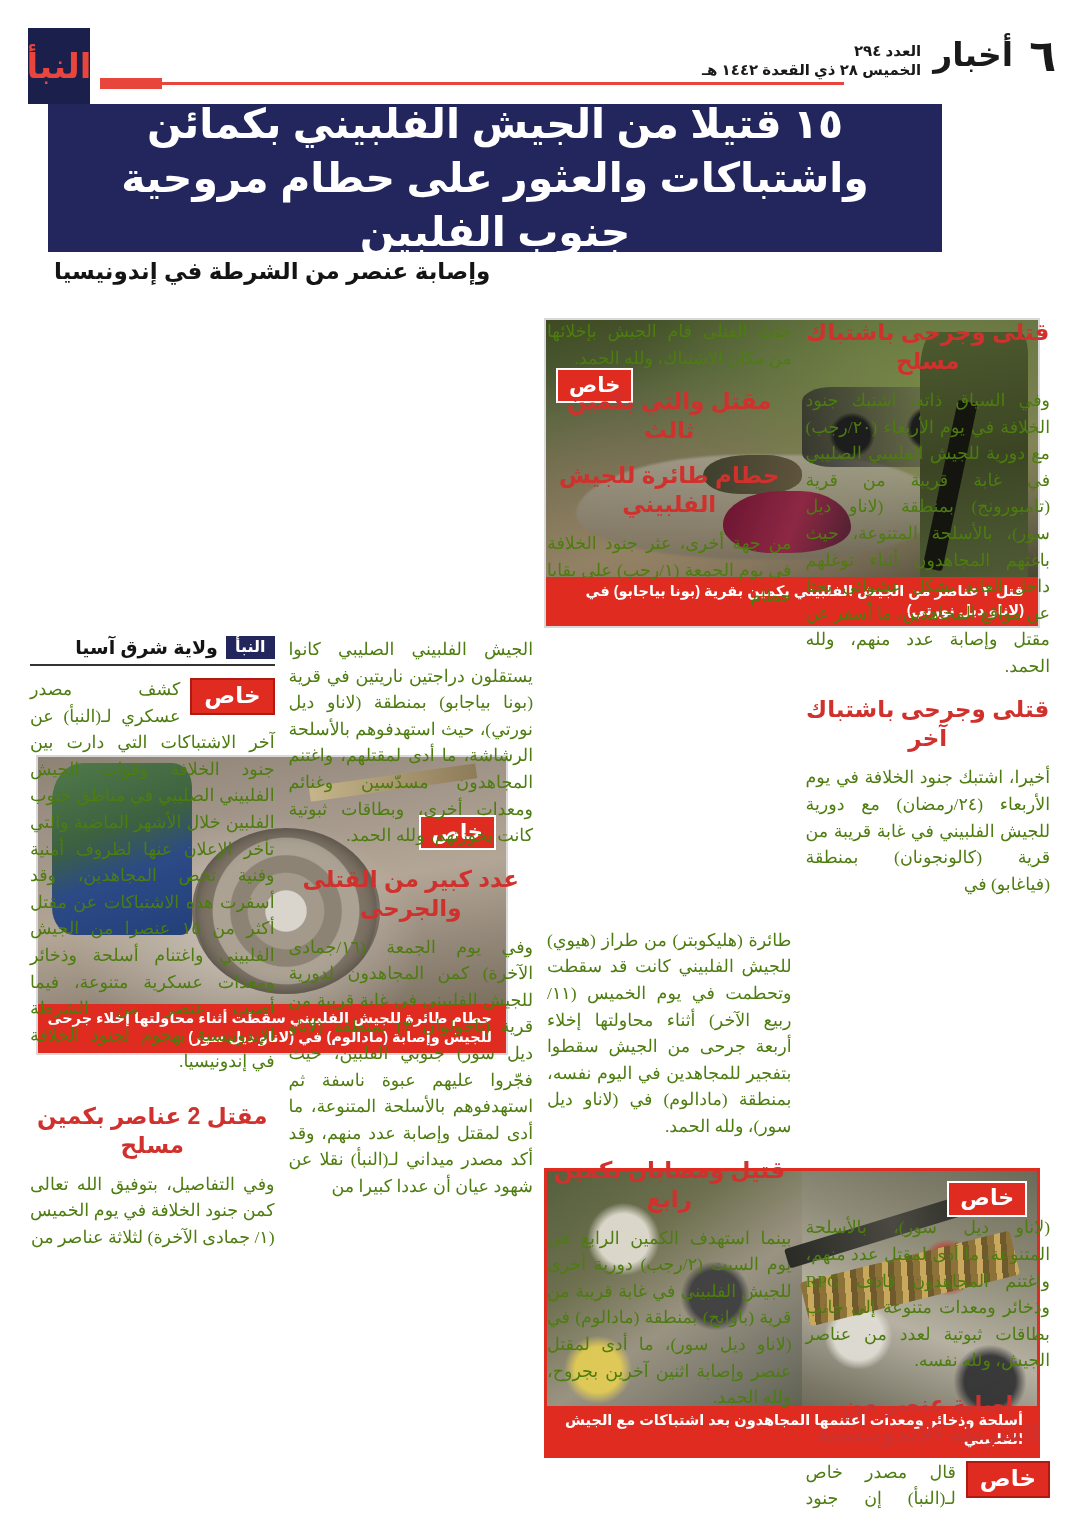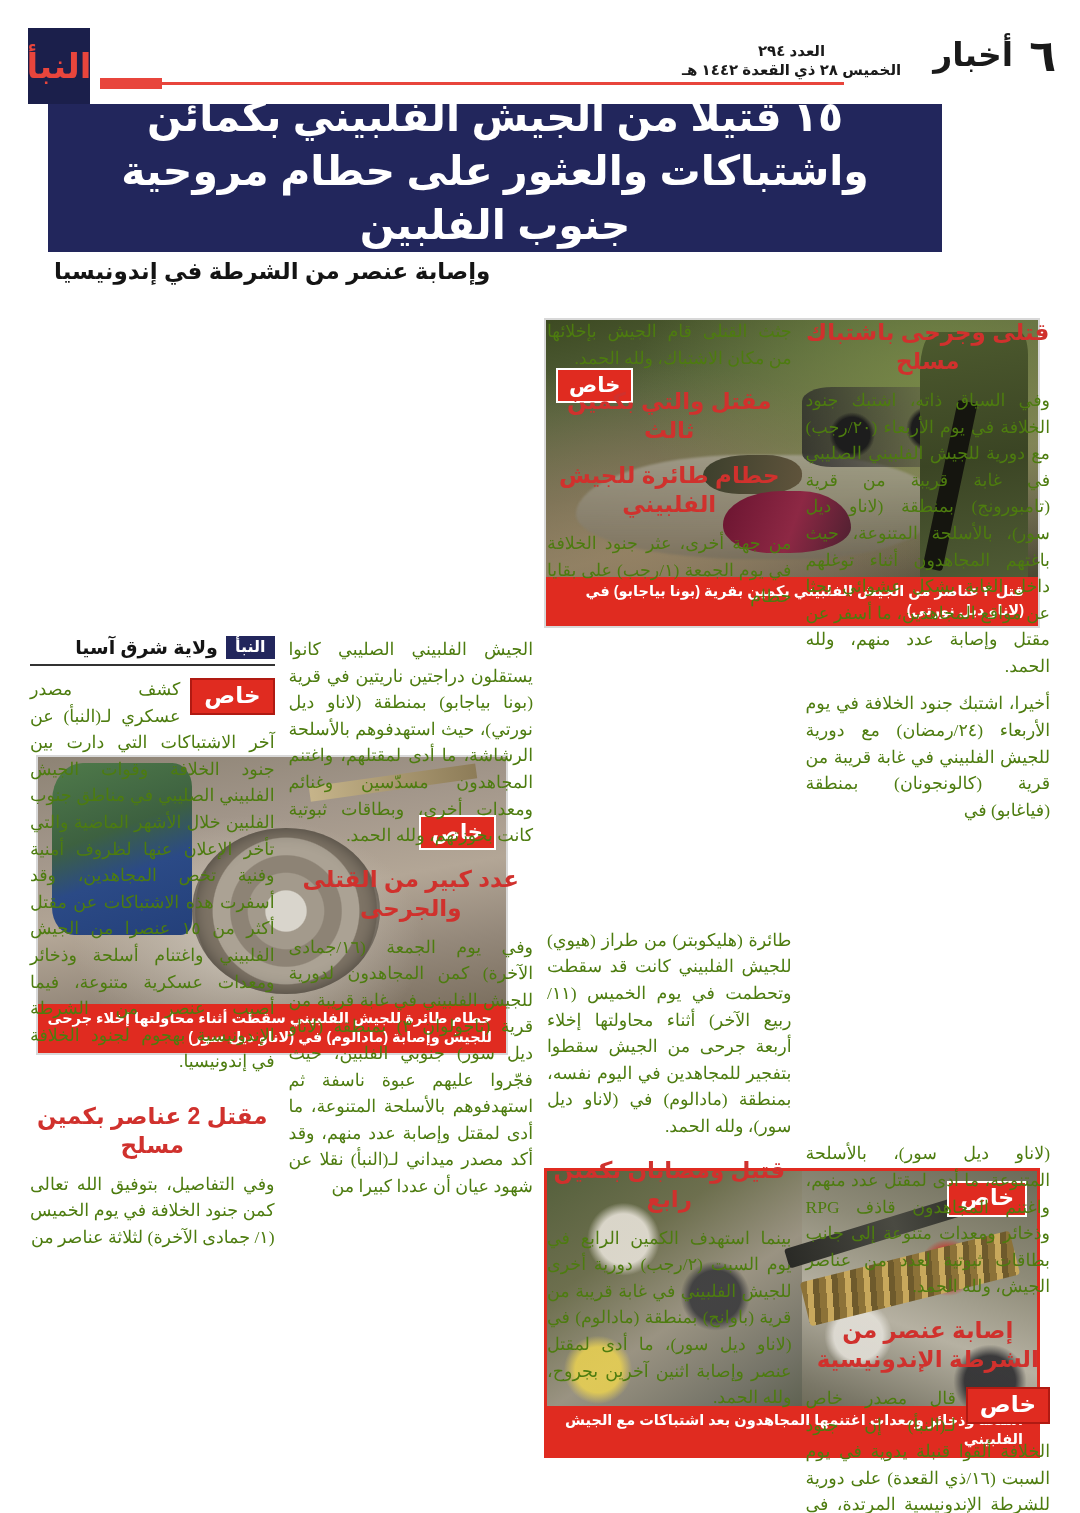--- a/index.html
+++ b/index.html
@@ -22,21 +22,21 @@
   }
   .mh-pageno {
     font-size: 44px; font-weight: bold; color: #1a1a1a;
     margin: 34px 24px 0 10px; line-height: 1;
   }
   .mh-section {
     font-size: 33px; font-weight: bold; color: #1a1a1a;
     margin: 38px 6px 0 0; line-height: 1;
   }
   .mh-meta {
-    margin: 42px 32px 0 0; text-align: center; direction: rtl;
+    margin: 42px 12px 0 0; text-align: right; direction: rtl;
     line-height: 1.25;
   }
   .mh-issue { font-size: 15px; font-weight: bold; color:#1a1a1a; }
   .mh-date  { font-size: 15px; font-weight: bold; color:#1a1a1a; }
   .mh-rule {
     position: absolute; top: 82px; left: 120px; right: 236px;
     height: 3px; background: #e8453c;
   }
   .mh-rule-thick {
     position: absolute; top: 78px; left: 100px; width: 62px;
@@ -48,21 +48,21 @@
     display:flex; align-items:center; justify-content:center;
   }
   .logo-text {
     color: #e8453c; font-size: 34px; font-weight: bold; line-height: 1;
     letter-spacing: -1px;
   }
 
   
   .headline-banner {
     position: absolute; top: 104px; left: 48px; width: 894px; height: 148px;
-    background: #22265c; display: flex; align-items: flex-end;
+    background: #22265c; display: flex; align-items: center;
     justify-content: center; padding: 0 18px; box-sizing: border-box;
   }
   .headline-banner h1 {
     margin: 0; color: #ffffff; font-size: 41px; font-weight: bold;
     line-height: 1.32; text-align: center; letter-spacing: -0.5px;
   }
 
   .subheadline {
     position: absolute; top: 258px; left: 48px; width: 984px;
     text-align: left; padding-left: 6px; box-sizing: border-box;
@@ -326,23 +326,24 @@
       <p class="body">من جهة أخرى، عثر جنود الخلافة في يوم الجمعة (١/رجب) على بقايا حطام</p>
       <div class="spacer-b"></div>
       <p class="body">طائرة (هليكوبتر) من طراز (هيوي) للجيش الفلبيني كانت قد سقطت وتحطمت في يوم الخميس (١١/ربيع الآخر) أثناء محاولتها إخلاء أربعة جرحى من الجيش سقطوا بتفجير للمجاهدين في اليوم نفسه، بمنطقة (مادالوم) في (لاناو ديل سور)، ولله الحمد.</p>
       <h3 class="sub">قتيل ومصابان بكمين رابع</h3>
       <p class="body">بينما استهدف الكمين الرابع في يوم السبت (٢/رجب) دورية أخرى للجيش الفلبيني في غابة قريبة من قرية (باوانج) بمنطقة (مادالوم) في (لاناو ديل سور)، ما أدى لمقتل عنصر وإصابة اثنين آخرين بجروح، ولله الحمد.</p>
     </div>
 
     <div class="col">
       <h3 class="sub first">قتلى وجرحى باشتباك مسلح</h3>
       <p class="body">وفي السياق ذاته، اشتبك جنود الخلافة في يوم الأربعاء (٢٠/رجب) مع دورية للجيش الفلبيني الصليبي في غابة قريبة من قرية (تامبورونج) بمنطقة (لاناو ديل سور)، بالأسلحة المتنوعة، حيث باغتهم المجاهدون أثناء توغلهم داخل الغابة بشكل عشوائي بحثا عن مواقع المجاهدين، ما أسفر عن مقتل وإصابة عدد منهم، ولله الحمد.</p>
+      <h3 class="sub">قتلى وجرحى باشتباك آخر</h3>
       <p class="body">أخيرا، اشتبك جنود الخلافة في يوم الأربعاء (٢٤/رمضان) مع دورية للجيش الفلبيني في غابة قريبة من قرية (كالونجونان) بمنطقة (فياغابو) في</p>
       <div class="spacer-b"></div>
-      <p class="body">(لاناو ديل سور)، بالأسلحة المتنوعة، ما أدى لمقتل عدد منهم، واغتنم المجاهدون قاذف RPG وذخائر ومعدات متنوعة إلى جانب بطاقات ثبوتية لعدد من عناصر الجيش، ولله الحمد.</p>
+      <p class="body">(لاناو ديل سور)، بالأسلحة المتنوعة، ما أدى لمقتل عدد منهم، واغتنم المجاهدون قاذف RPG وذخائر ومعدات متنوعة إلى جانب بطاقات ثبوتية لعدد من عناصر الجيش، ولله نفسه.</p>
       <h3 class="sub">إصابة عنصر من الشرطة الإندونيسية</h3>
       <div class="clearfix">
         <span class="khas-badge">خاص</span>
         <p class="body">قال مصدر خاص لـ(النبأ) إن جنود الخلافة ألقوا قنبلة يدوية في يوم السبت (١٦/ذي القعدة) على دورية للشرطة الإندونيسية المرتدة، في قرية (منجالابي) بمنطقة (سيجي) في جزيرة (سولاويسي)، ما أدى لإصابة عنصر منهم، ولله الحمد.</p>
       </div>
     </div>
 
   </div>
 </div>
 

